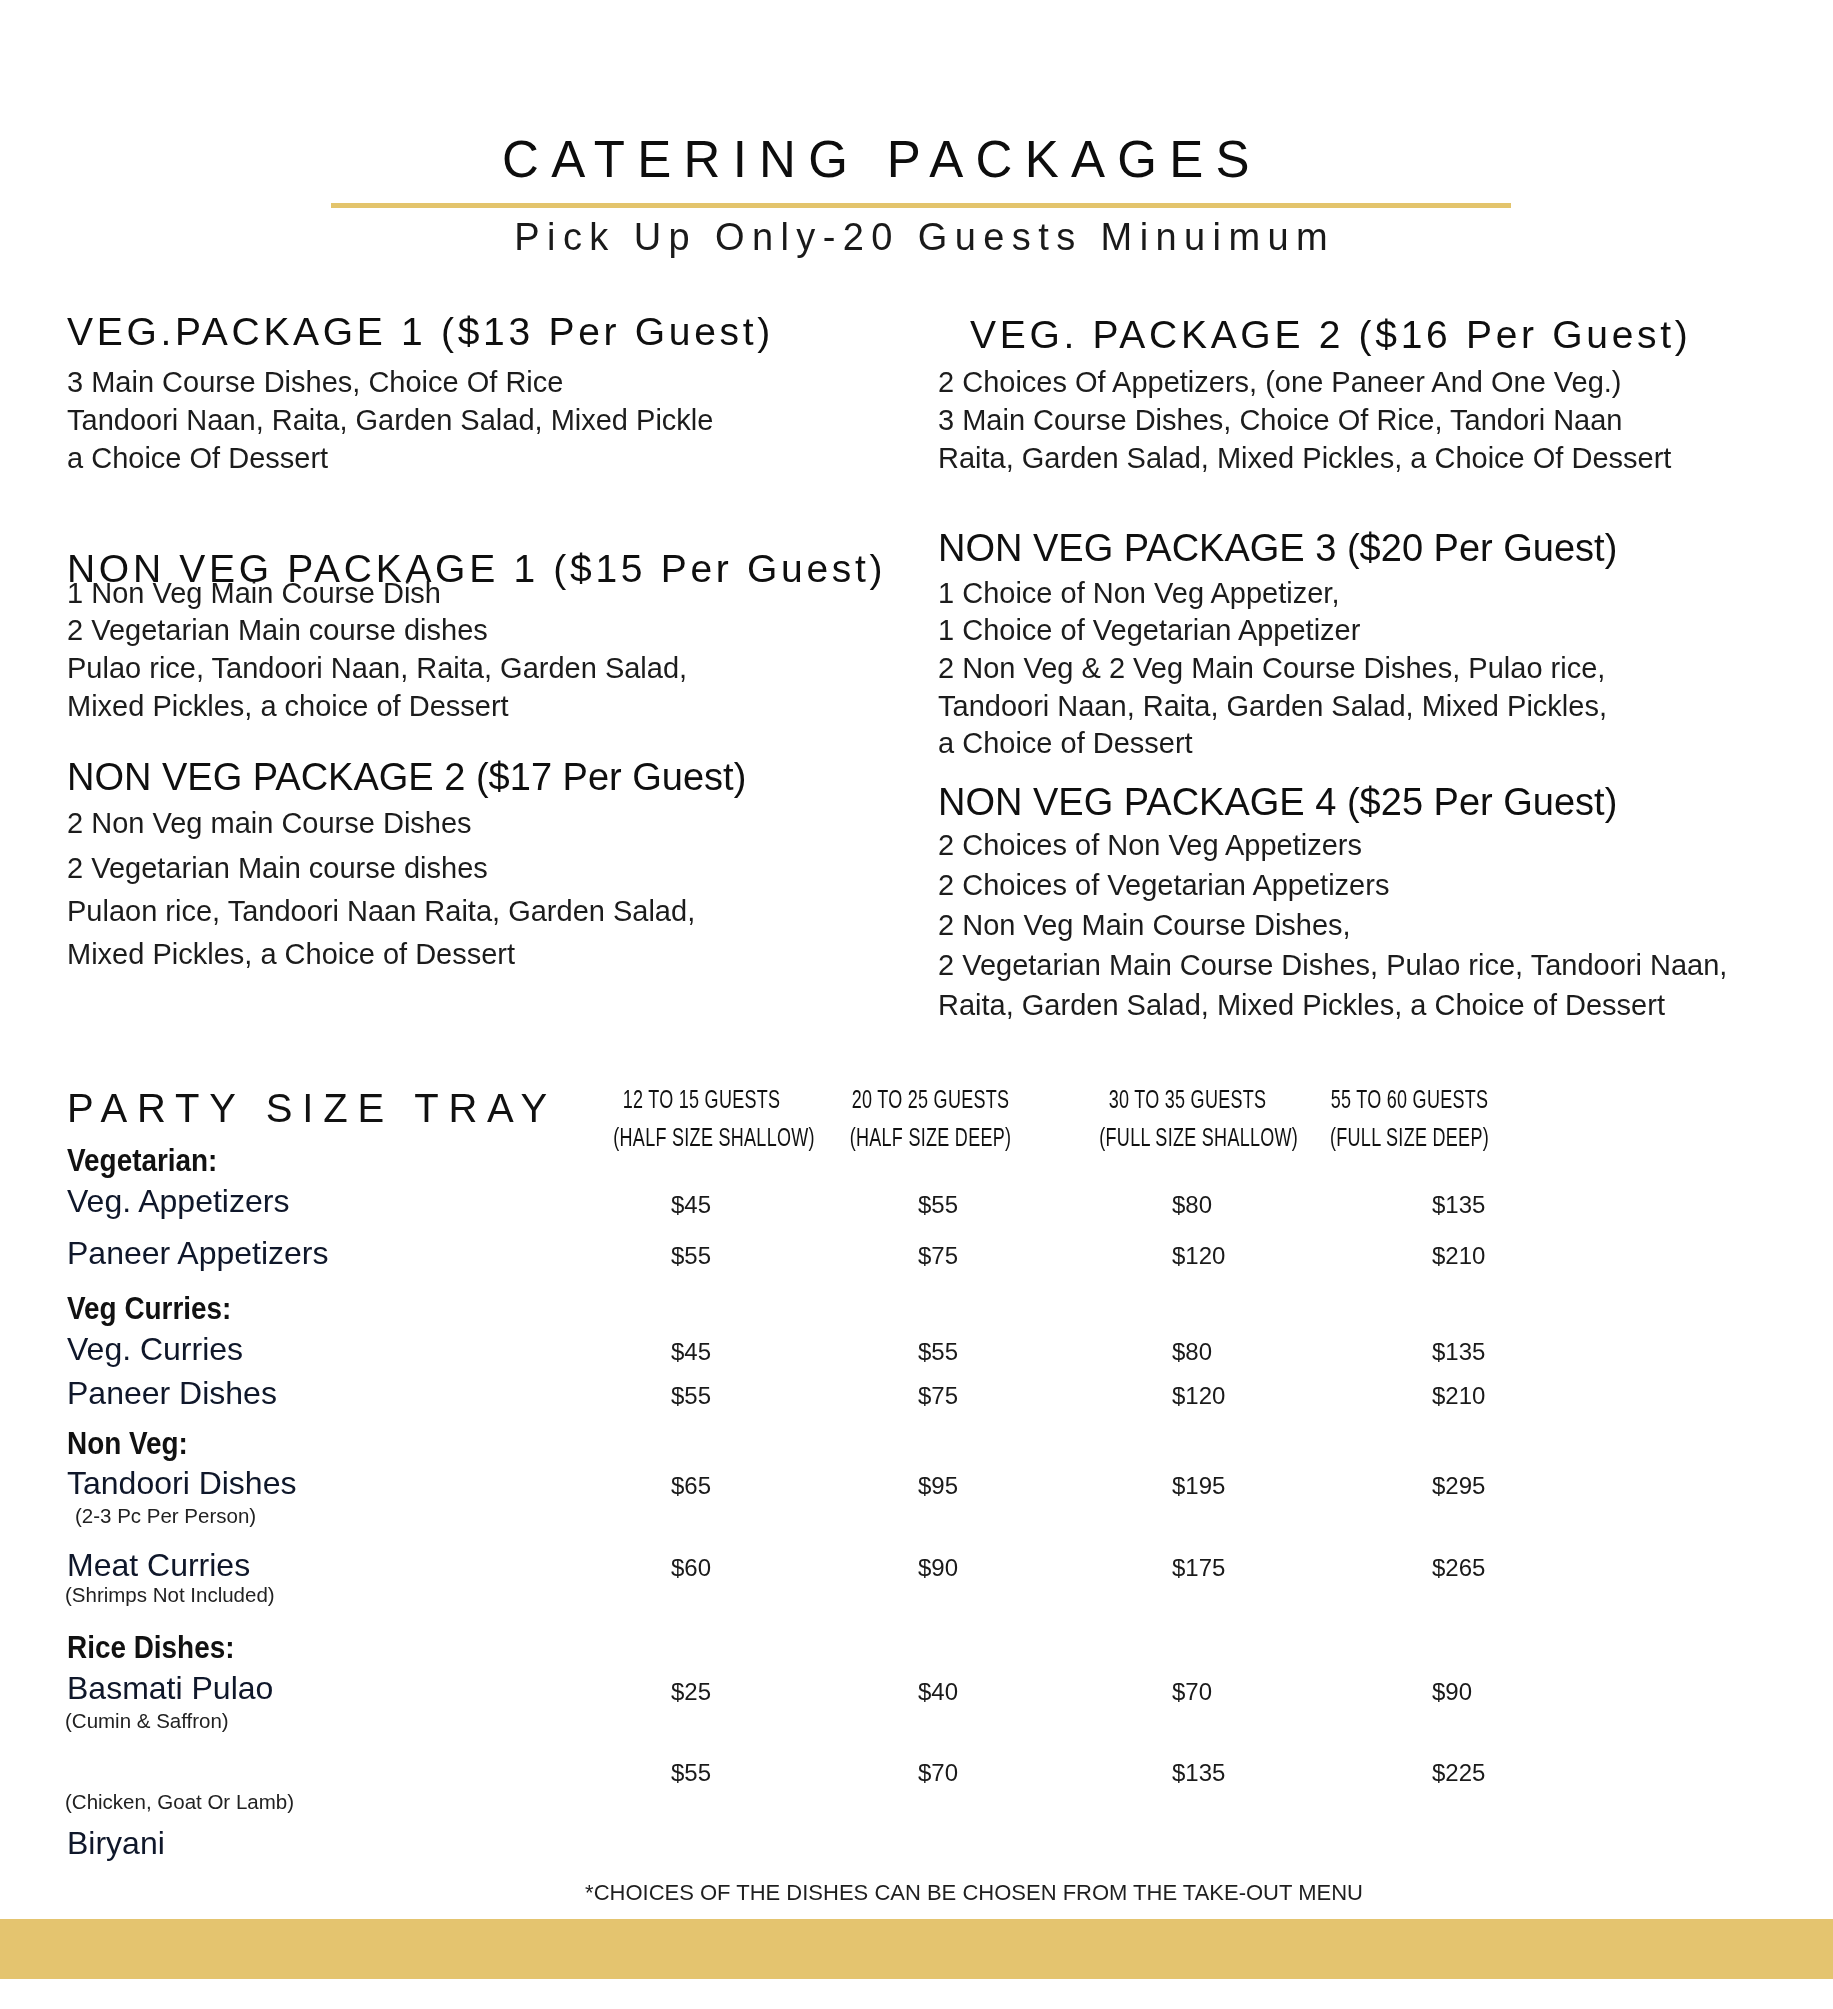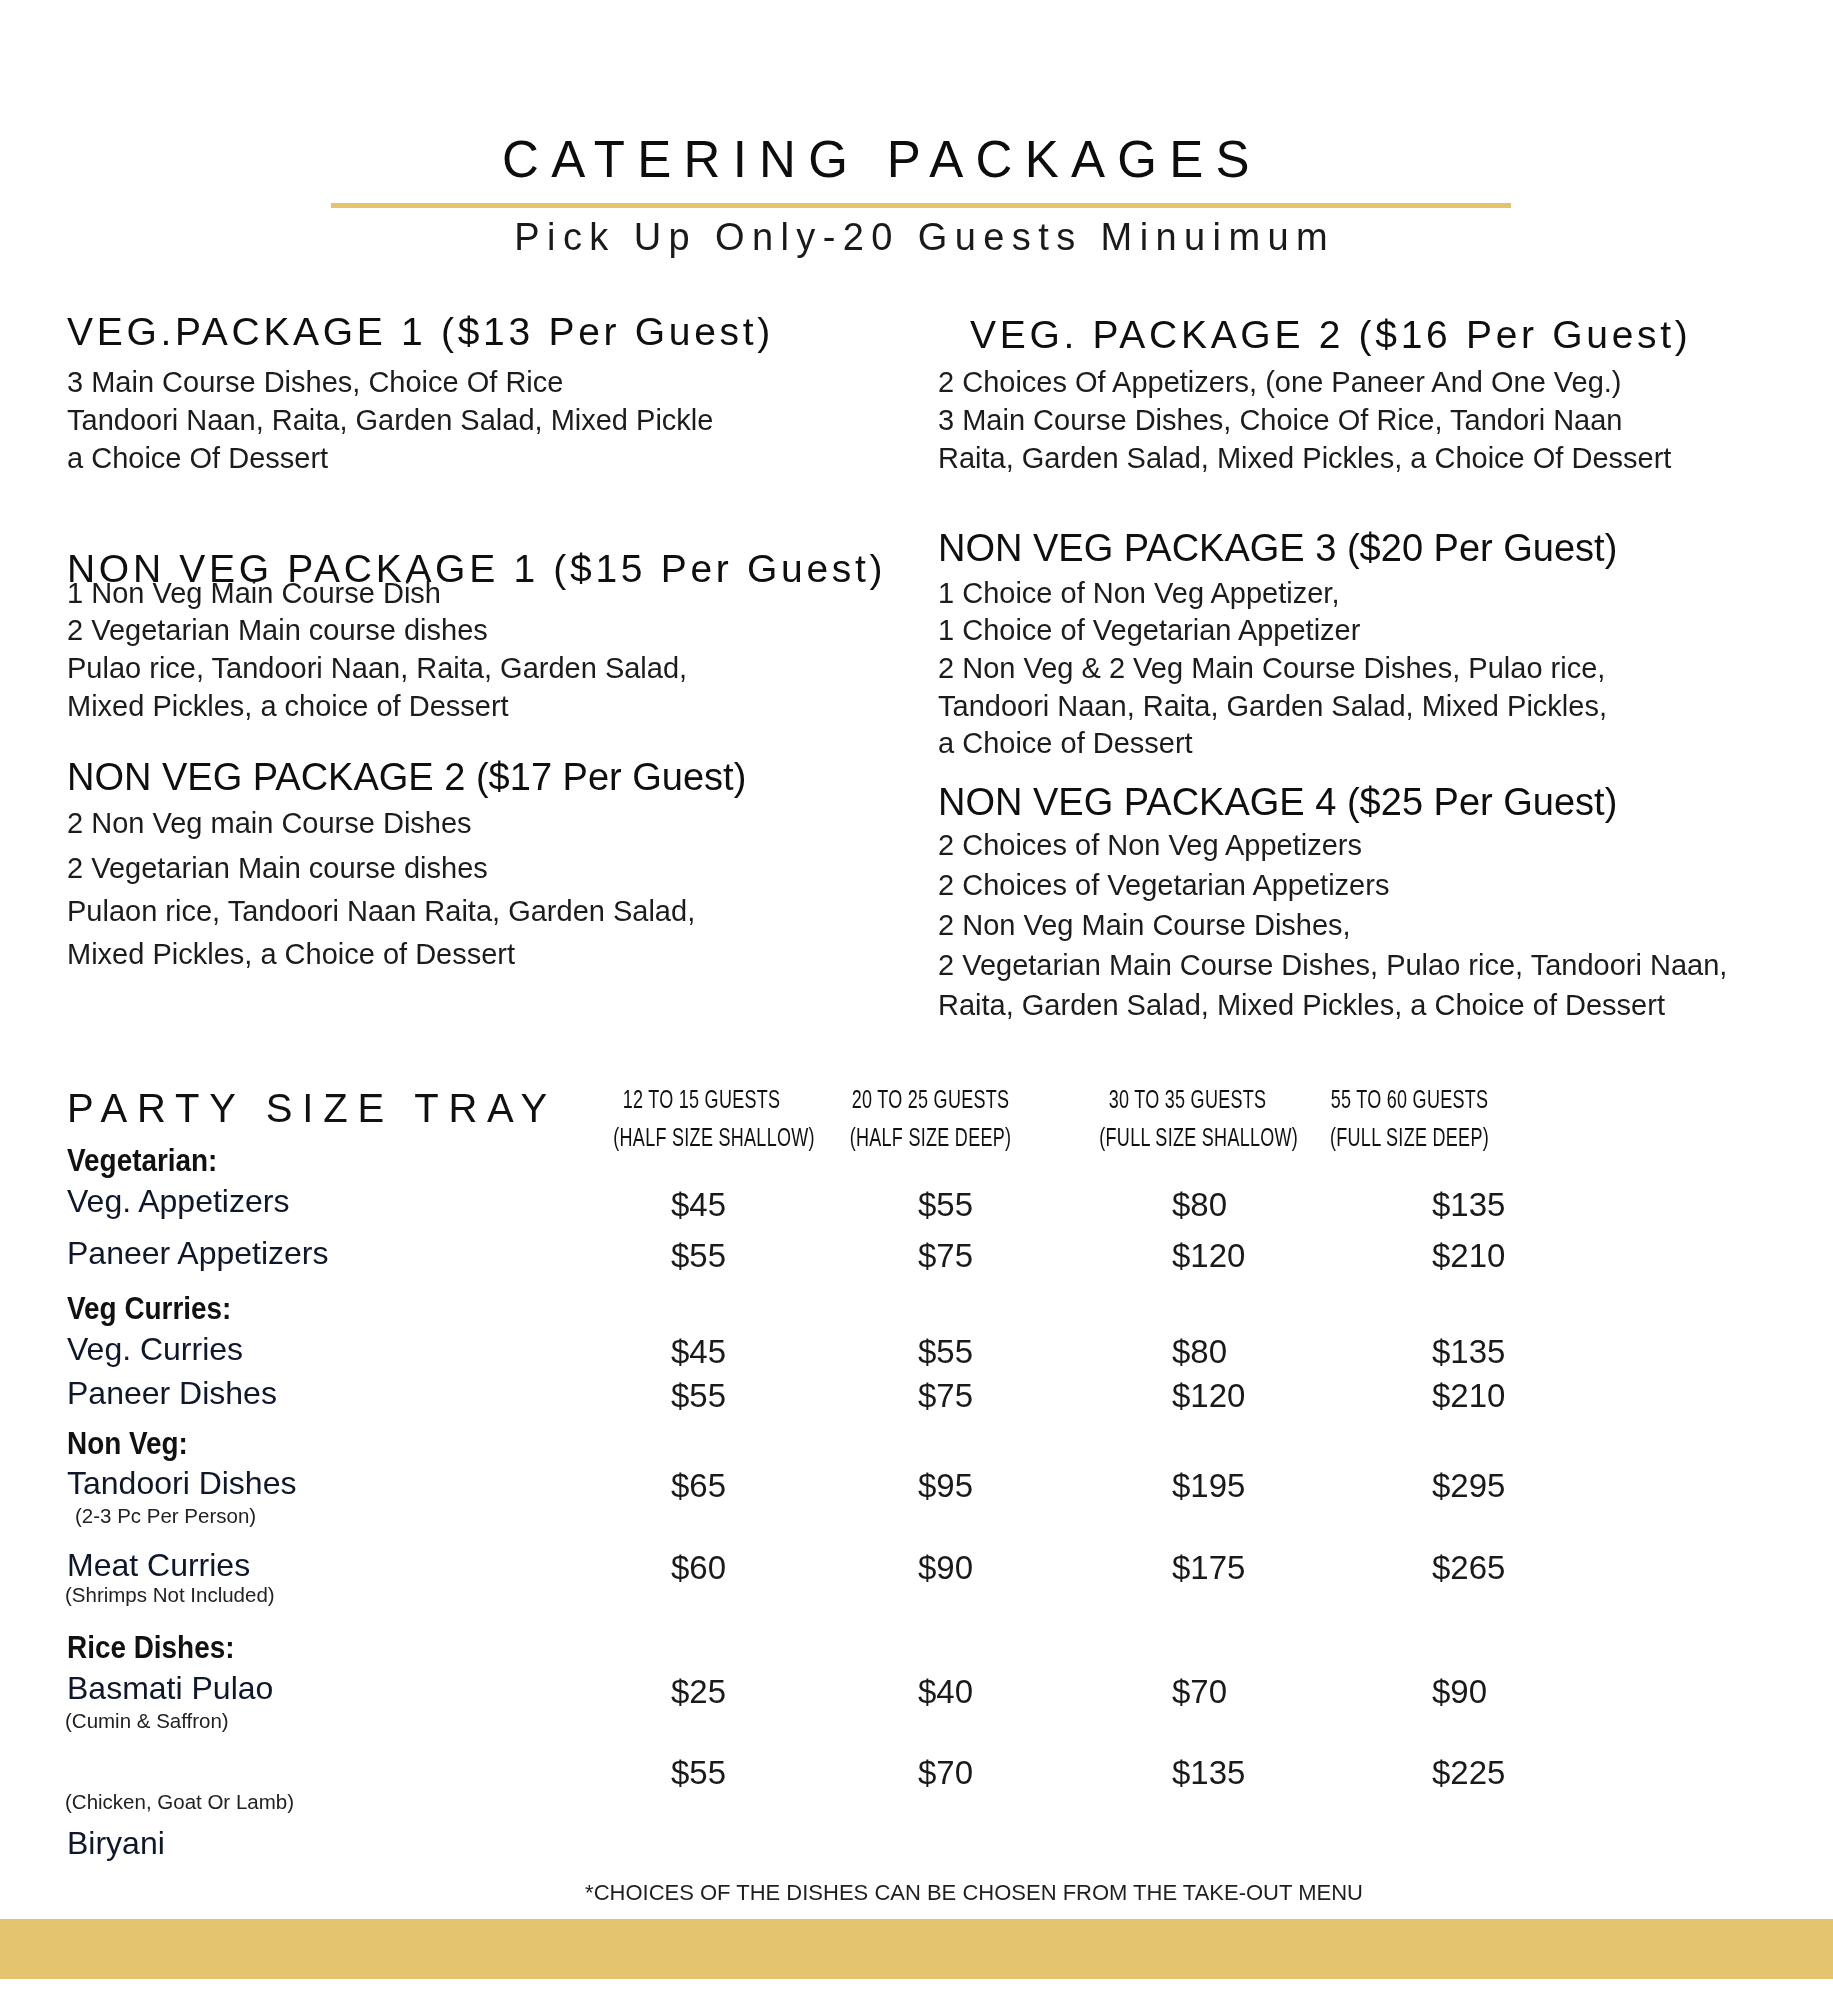--- a/index.html
+++ b/index.html
@@ -14,21 +14,21 @@
     .pkg-head { font-size: 39px; line-height: 46px; color: #0f0f0f; }
     .pkg-head.spaced { letter-spacing: 3.7px; }
     .pkg-head.tight { letter-spacing: 0px; font-size: 38px; }
     .pkg-line { font-size: 29px; line-height: 38px; color: #1c1c1c; font-weight: 300; }
 
     .tray-title { left: 67px; top: 1085px; font-size: 40px; letter-spacing: 9.8px; line-height: 46px; font-weight: 300; color: #111; }
     .col-head { width: 245px; text-align: center; font-family: "Liberation Sans", sans-serif; font-size: 25px; line-height: 38px; transform: scaleX(0.72); transform-origin: center top; color: #111; letter-spacing: 0.4px; }
     .cat { left: 67px; font-size: 31px; line-height: 38px; font-weight: 700; color: #111; transform: scaleX(0.9); transform-origin: left top; }
     .item { left: 67px; font-size: 32px; line-height: 38px; color: #0f172a; }
     .note { left: 65px; font-size: 20.5px; line-height: 24.5px; color: #222; }
-    .price { font-size: 33px; line-height: 38px; color: #1a1a1a; }
+    .price { font-size: 24px; line-height: 38px; color: #1a1a1a; }
 
     .footnote { left: 0; width: 1833px; top: 1880px; text-align: center; font-size: 22px; line-height: 26px; color: #1f1f1f; padding-left: 115px; }
     .bottom-bar { left: 0; top: 1919px; width: 1833px; height: 60px; background: #e4c46f; }
   </style>
 </head>
 <body>
 
 <div class="abs title">CATERING PACKAGES</div>
 <div class="abs rule"></div>
 <div class="abs subtitle">Pick Up Only-20 Guests Minuimum</div>

